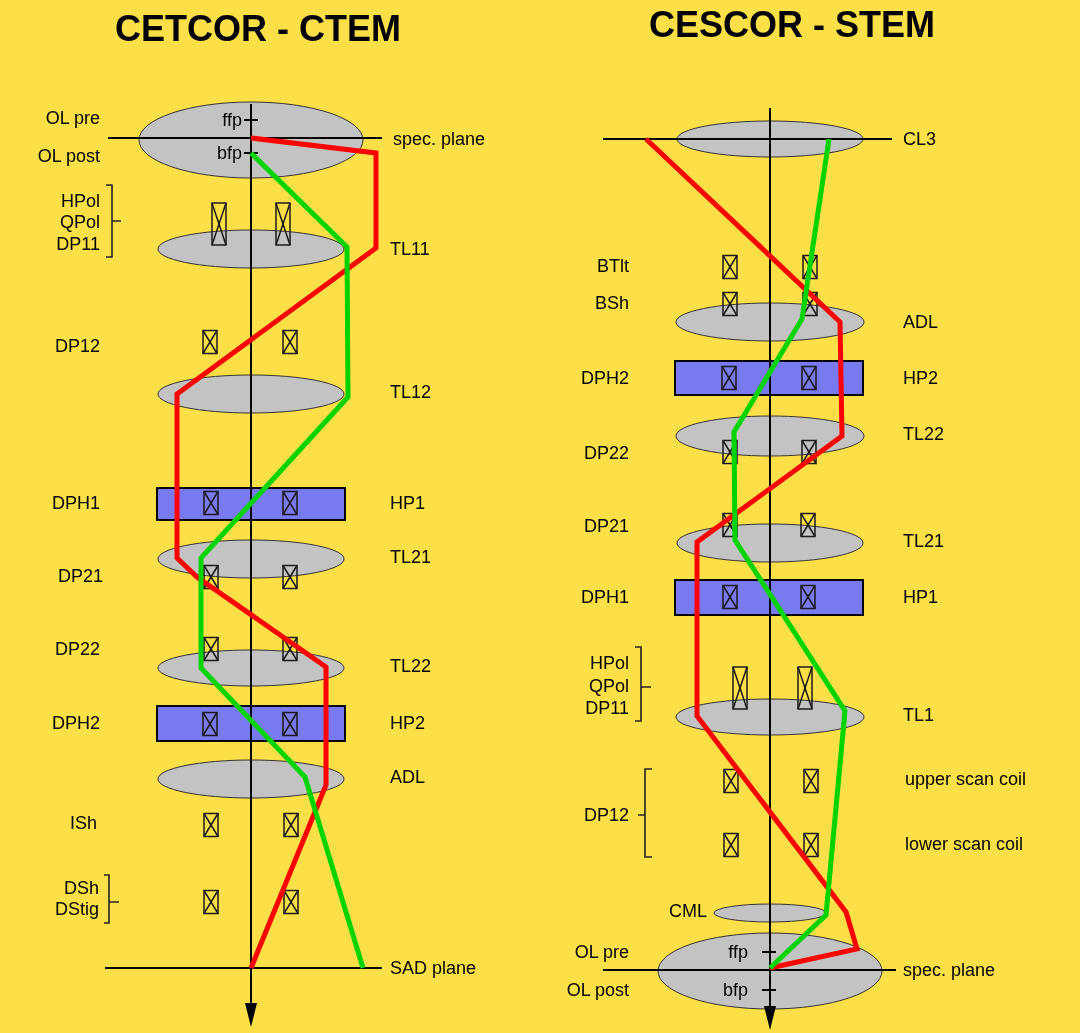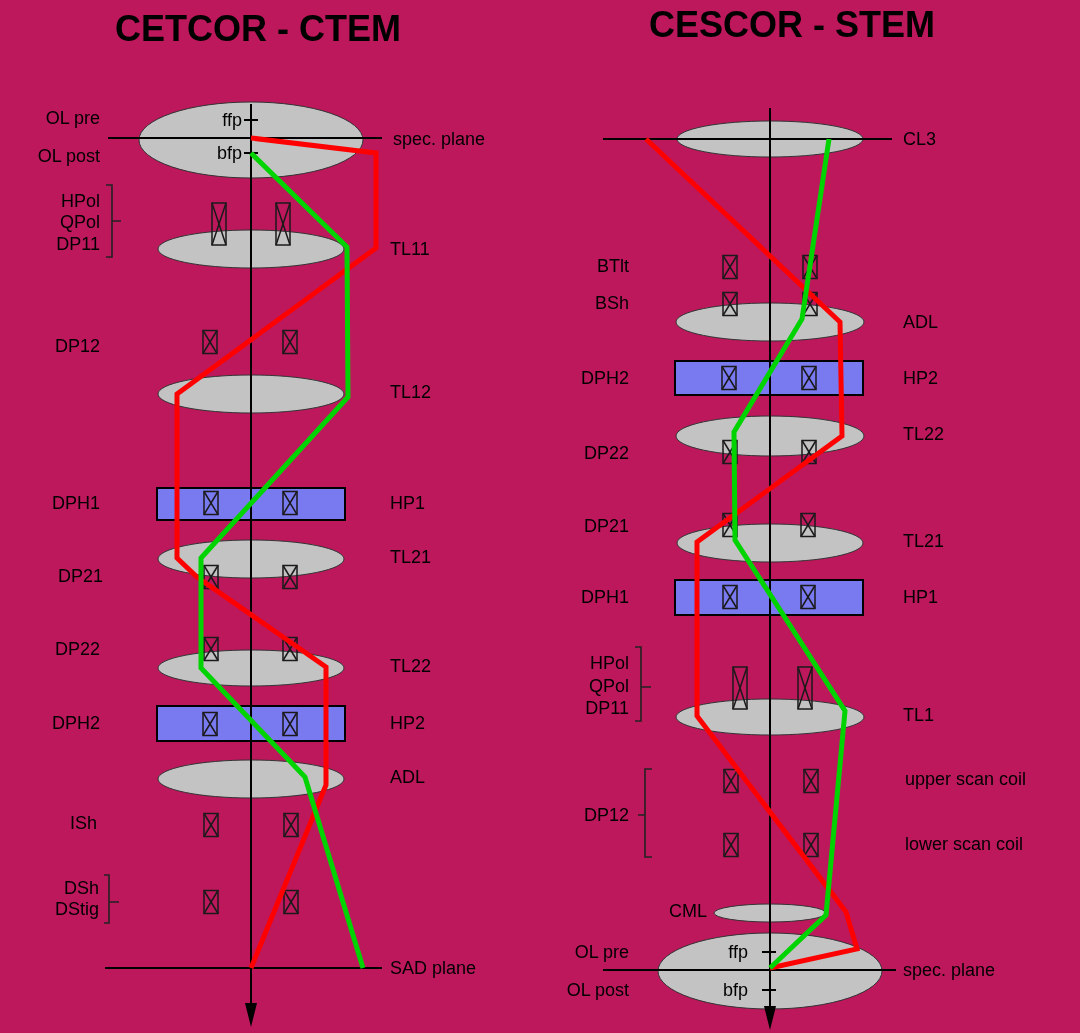--- a/index.html
+++ b/index.html
@@ -1,16 +1,16 @@
 <!DOCTYPE html>
 <html><head>
 <meta charset="utf-8">
 <style>
   html,body{margin:0;padding:0;background:#ffffff;}
-  .stage{width:1080px;height:1033px;position:relative;background:#be185d;}
+  .stage{width:1080px;height:1033px;position:relative;background:#fde047;}
   svg{display:block;}
   text{font-family:"Liberation Sans", sans-serif;fill:#000;}
   .lbl{font-size:18px;dominant-baseline:central;}
   .ttl{font-size:36px;font-weight:bold;dominant-baseline:central;}
   .defl{stroke:#1a1a1a;stroke-width:1.5;fill:none;}
   .blk{stroke:#000;stroke-width:2;fill:none;}
   .tick{stroke:#000;stroke-width:2;}
   .brkt{stroke:#222;stroke-width:1.6;fill:none;}
   .ray{fill:none;stroke-width:5;stroke-linejoin:miter;}
 </style>

